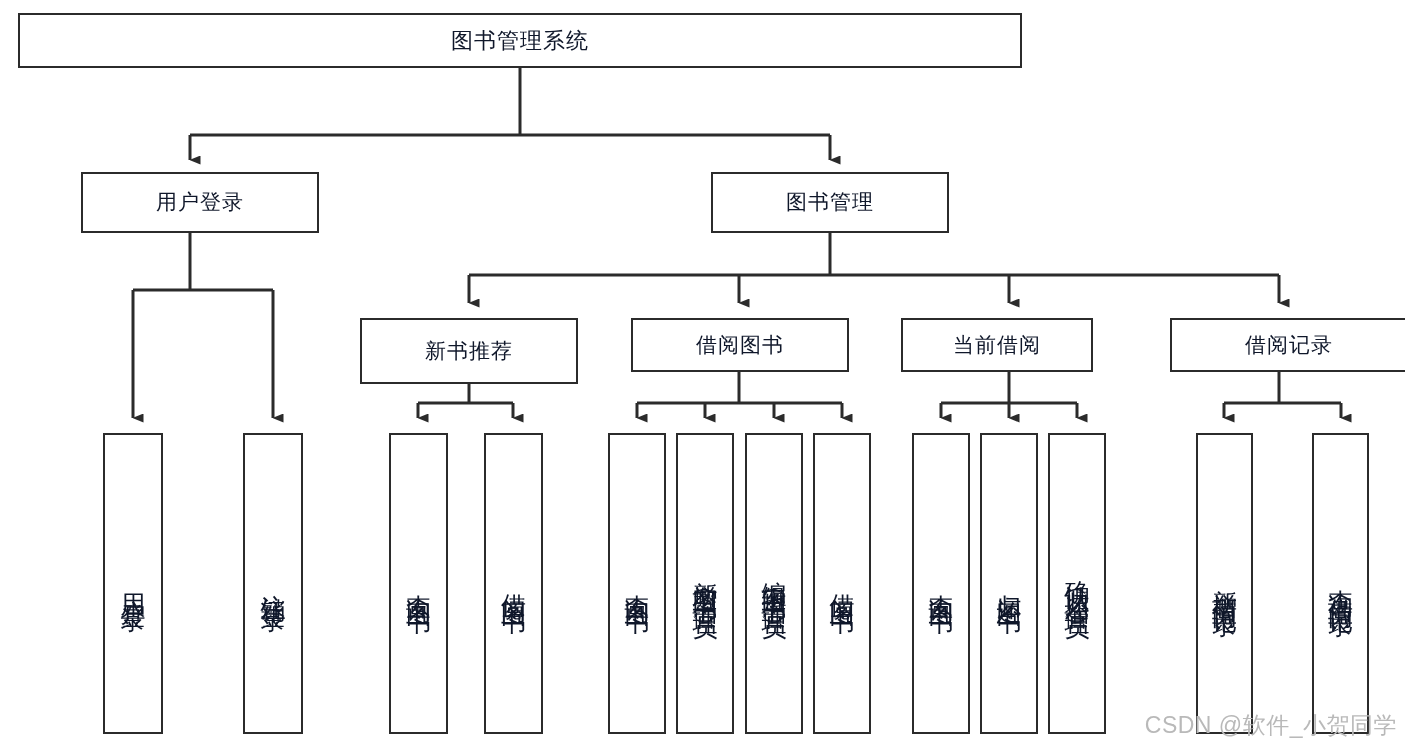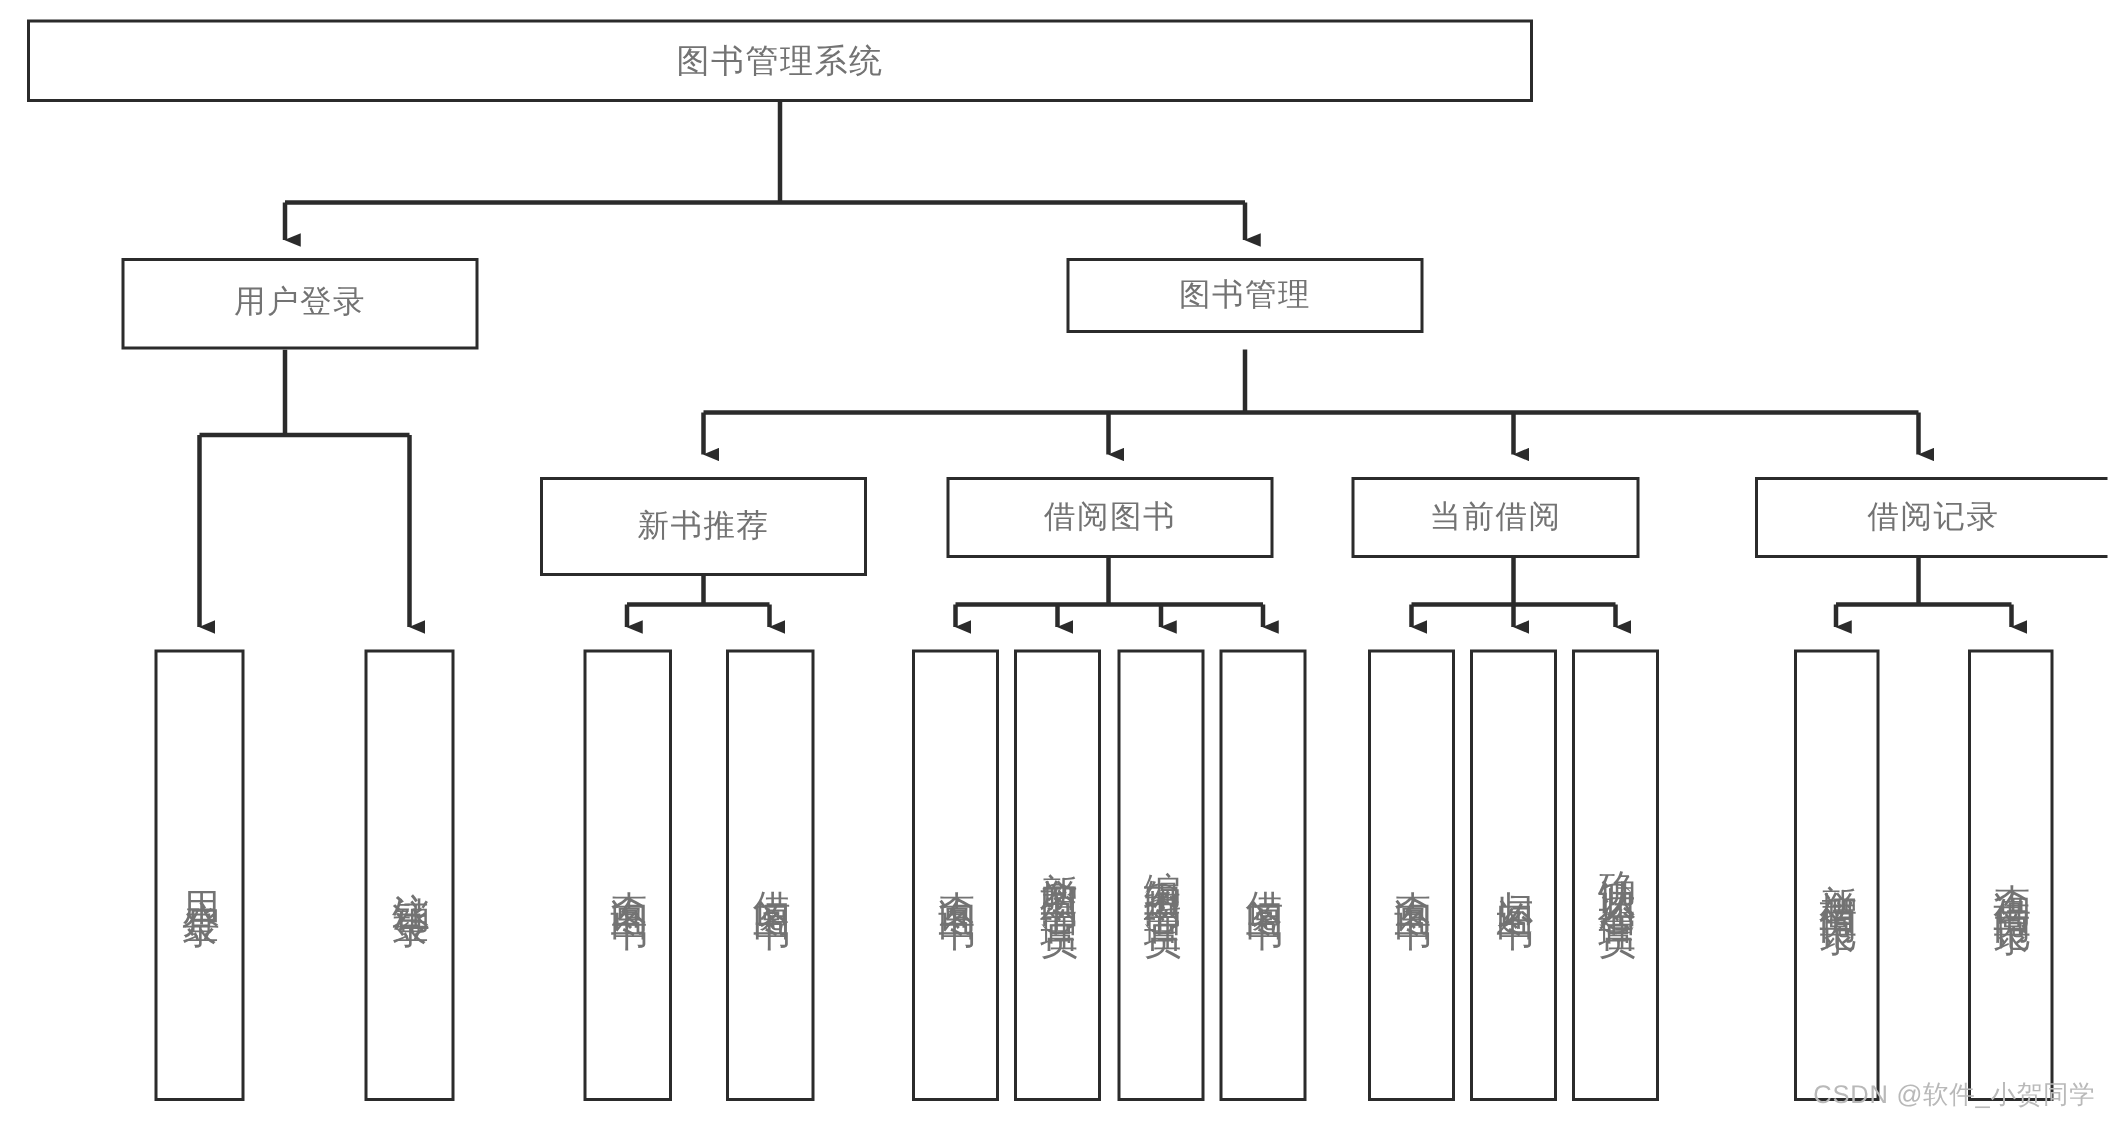--- a/index.html
+++ b/index.html
@@ -13,21 +13,21 @@
   svg#wires{position:absolute;left:0;top:0;width:1405px;height:747px;}
 
   .node{
     position:absolute;
     box-sizing:border-box;
     background:#ffffff;
     border:2px solid #2b2b2b;
     display:flex;
     align-items:center;
     justify-content:center;
-    color:#737373;
+    color:#0f172a;
   }
   .node .lbl{
     display:block;
     text-align:center;
     line-height:1.05;
     white-space:nowrap;
   }
   
   .h .lbl{font-size:21px;letter-spacing:1px;}
   .root .lbl{font-size:22px;letter-spacing:1px;}
@@ -37,21 +37,21 @@
     writing-mode:vertical-rl;
     text-orientation:upright;
     font-size:25px;
     letter-spacing:5px;
     line-height:1;
   }
 
   #watermark{
     position:absolute;
     right:8px;bottom:6px;
-    font-size:17px;
+    font-size:23px;
     color:#b9b9b9;
     letter-spacing:0.5px;
     white-space:nowrap;
     user-select:none;
   }
 </style>
 </head>
 <body>
 
 <div id="canvas">
@@ -106,21 +106,21 @@
     </g>
   </svg>
 
   <div class="node h root" style="left:18px;top:13px;width:1004px;height:55px;">
     <span class="lbl">图书管理系统</span>
   </div>
 
   <div class="node h" style="left:81px;top:172px;width:238px;height:61px;">
     <span class="lbl">用户登录</span>
   </div>
-  <div class="node h" style="left:711px;top:172px;width:238px;height:50px;">
+  <div class="node h" style="left:711px;top:172px;width:238px;height:61px;">
     <span class="lbl">图书管理</span>
   </div>
 
   <div class="node h" style="left:360px;top:318px;width:218px;height:66px;">
     <span class="lbl">新书推荐</span>
   </div>
   <div class="node h" style="left:631px;top:318px;width:218px;height:54px;">
     <span class="lbl">借阅图书</span>
   </div>
   <div class="node h" style="left:901px;top:318px;width:192px;height:54px;">

